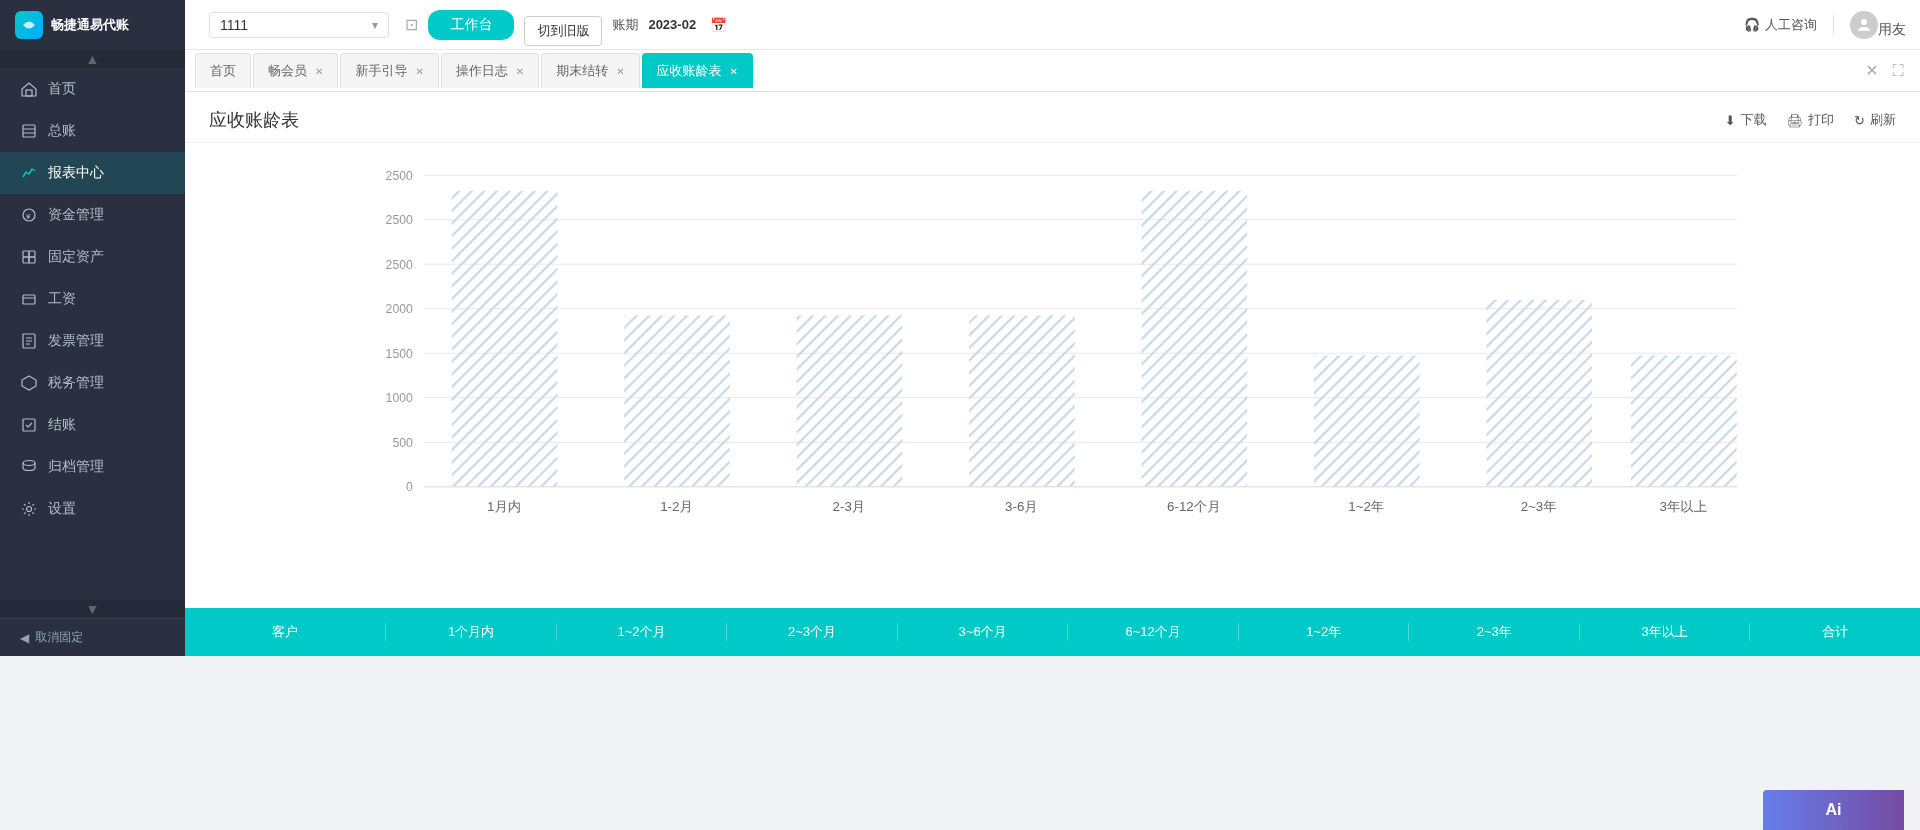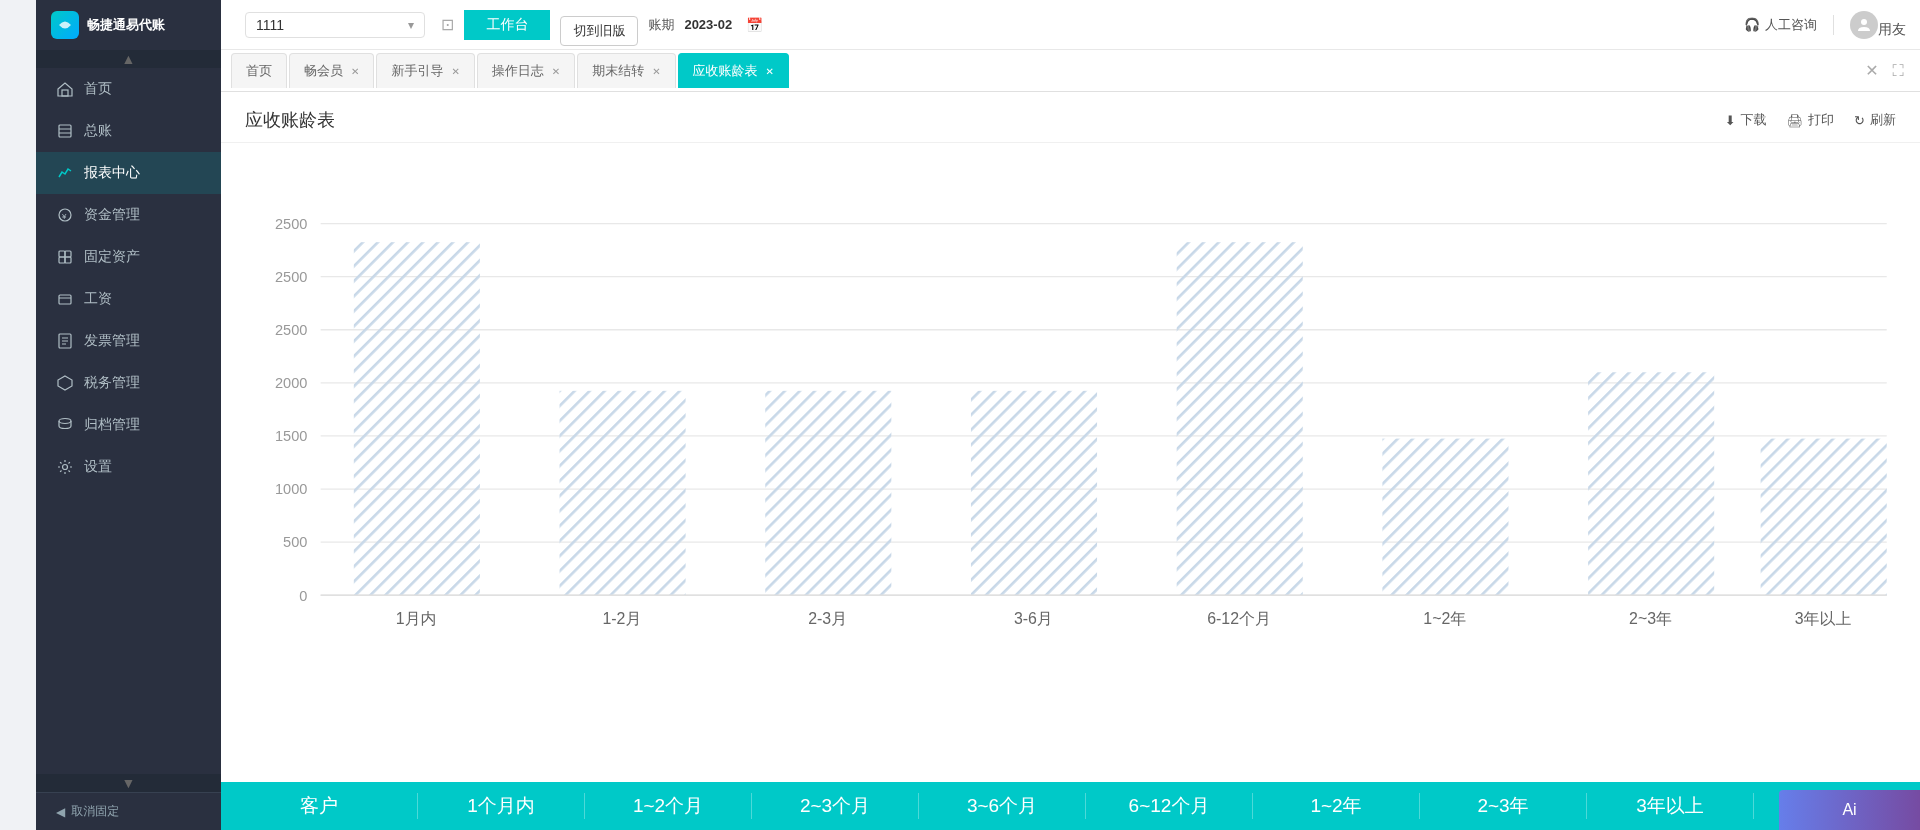--- a/index.html
+++ b/index.html
@@ -1,36 +1,36 @@
 <!DOCTYPE html>
 <html><head>
   <meta charset="utf-8">
   <style>
     * { margin: 0; padding: 0; box-sizing: border-box; }
     body { font-family: "Microsoft YaHei", "PingFang SC", sans-serif; font-size: 14px; background: #f0f2f5; overflow: hidden; }
 
     
-    .app-container { display: flex; flex-direction: column; width: 1920px; height: 830px; padding-left: 36px; }
+    .app-container { display: flex; flex-direction: column; width: 1920px; height: 656px; }
     .top-bar { display: flex; align-items: center; height: 50px; background: #fff; border-bottom: 1px solid #e8e8e8; padding: 0 12px; gap: 10px; flex-shrink: 0; }
     .main-area { display: flex; flex: 1; overflow: hidden; }
     .sidebar { width: 185px; background: #2a3040; display: flex; flex-direction: column; flex-shrink: 0; height: 100%; }
     .content-area { flex: 1; display: flex; flex-direction: column; background: #f0f2f5; overflow: hidden; }
     .tabs-bar { display: flex; align-items: center; background: #fff; border-bottom: 1px solid #e0e0e0; padding: 0 10px; height: 42px; flex-shrink: 0; gap: 2px; }
     .page-content { flex: 1; background: #fff; margin: 0; overflow: hidden; display: flex; flex-direction: column; }
 
     
     .app-logo { display: flex; align-items: center; gap: 8px; width: 185px; background: #2a3040; height: 50px; padding: 0 15px; flex-shrink: 0; }
     .logo-icon { width: 28px; height: 28px; background: linear-gradient(135deg, #00c9c8, #0af); border-radius: 6px; display: flex; align-items: center; justify-content: center; color: #fff; font-size: 12px; font-weight: bold; }
     .logo-text { color: #fff; font-size: 13px; font-weight: bold; white-space: nowrap; }
 
     .company-selector { display: flex; align-items: center; gap: 0; border: 1px solid #e0e0e0; border-radius: 4px; padding: 4px 10px; min-width: 180px; cursor: pointer; }
     .company-name { font-size: 14px; color: #333; flex: 1; }
     .chevron-icon { color: #999; font-size: 12px; }
     .copy-icon { color: #aaa; font-size: 16px; margin-left: 6px; cursor: pointer; }
-    .workbench-btn { background: #00c9c8; color: #fff; border: none; border-radius: 0; padding: 6px 22px; font-size: 14px; cursor: pointer; }
+    .workbench-btn { background: #00c9c8; color: #fff; border: none; border-radius: 12px; padding: 6px 22px; font-size: 14px; cursor: pointer; }
     .switch-btn { background: #fff; color: #333; border: 1px solid #ccc; border-radius: 4px; padding: 5px 12px; font-size: 13px; cursor: pointer; margin-top: 12px; }
     .period-label { color: #555; font-size: 13px; }
     .period-value { color: #333; font-size: 13px; font-weight: bold; }
     .calendar-icon { color: #aaa; margin-left: 4px; cursor: pointer; }
     .top-right { display: flex; align-items: center; gap: 16px; margin-left: auto; }
     .service-btn { display: flex; align-items: center; gap: 4px; color: #555; font-size: 13px; cursor: pointer; }
     .user-btn { display: flex; align-items: flex-end; gap: 0; color: #555; font-size: 14px; cursor: pointer; }
     .avatar { width: 28px; height: 28px; border-radius: 50%; background: #ccc; display: flex; align-items: center; justify-content: center; color: #fff; font-size: 12px; }
     .divider-v { width: 1px; height: 20px; background: #e0e0e0; }
 
@@ -57,26 +57,26 @@
     .page-title { font-size: 18px; color: #333; font-weight: 500; }
     .header-actions { display: flex; align-items: center; gap: 20px; }
     .action-btn { display: flex; align-items: center; gap: 5px; color: #555; font-size: 13px; cursor: pointer; }
 
     
     .chart-container { flex: 1; padding: 10px 20px; overflow: hidden; position: relative; }
     .chart-svg { width: 100%; height: 100%; }
 
     
     .table-footer { height: 48px; background: #00c9c8; display: flex; align-items: center; flex-shrink: 0; }
-    .table-footer .col { flex: 1; text-align: center; color: #fff; font-size: 19px; font-weight: 500; padding: 0 8px; border-right: 1px solid rgba(255,255,255,0.3); }
+    .table-footer .col { flex: 1; text-align: center; color: #fff; font-size: 13px; font-weight: 500; padding: 0 8px; border-right: 1px solid rgba(255,255,255,0.3); }
     .table-footer .col:last-child { border-right: none; }
     .table-footer .col-customer { flex: 1.2; }
 
     
-    .ai-badge { position: fixed; bottom: 0; right: 0; width: 141px; height: 40px; background: linear-gradient(90deg, #667eea, #764ba2); display: flex; align-items: center; justify-content: center; color: #fff; font-size: 16px; font-weight: normal; cursor: pointer; border-radius: 4px 0 0 0; }
+    .ai-badge { position: fixed; bottom: 0; right: 16px; width: 141px; height: 40px; background: linear-gradient(90deg, #667eea, #764ba2); display: flex; align-items: center; justify-content: center; color: #fff; font-size: 16px; font-weight: bold; cursor: pointer; border-radius: 4px 0 0 0; }
   </style>
 </head>
 <body>
 
 <div class="app-container">
 
   <div class="top-bar" style="padding:0;">
 
     <div class="app-logo">
       <div class="logo-icon">
@@ -199,20 +199,29 @@
 
         <div class="sidebar-item">
           <span class="sidebar-icon">
             <svg width="16" height="16" viewBox="0 0 16 16">
                 <polygon points="8,1 15,5 15,11 8,15 1,11 1,5" stroke="#b0bec5" stroke-width="1.2" fill="none"></polygon>
               </svg>
           </span>
           <span>税务管理</span>
         </div>
 
+        <div class="sidebar-item">
+          <span class="sidebar-icon">
+            <svg width="16" height="16" viewBox="0 0 16 16">
+                <rect x="2" y="2" width="12" height="12" rx="1" stroke="#b0bec5" stroke-width="1.2" fill="none"></rect>
+                <polyline points="5,8 7,10 11,6" stroke="#b0bec5" stroke-width="1.2" fill="none"></polyline>
+              </svg>
+          </span>
+          <span>结账</span>
+        </div>
 
         <div class="sidebar-item">
           <span class="sidebar-icon">
             <svg width="16" height="16" viewBox="0 0 16 16">
                 <ellipse cx="8" cy="4" rx="6" ry="2.5" stroke="#b0bec5" stroke-width="1.2" fill="none"></ellipse>
                 <path d="M2 4v5c0 1.4 2.7 2.5 6 2.5s6-1.1 6-2.5V4" stroke="#b0bec5" stroke-width="1.2" fill="none"></path>
               </svg>
           </span>
           <span>归档管理</span>
         </div>

